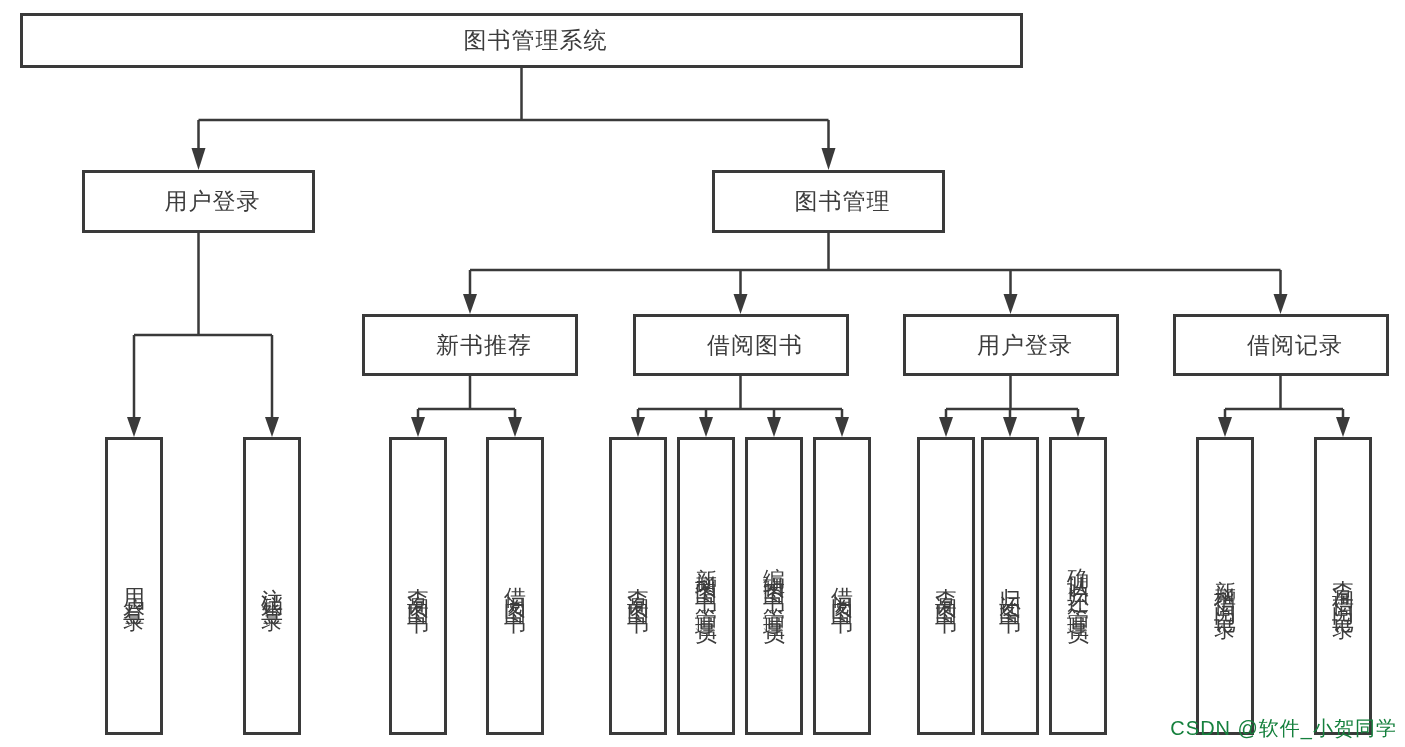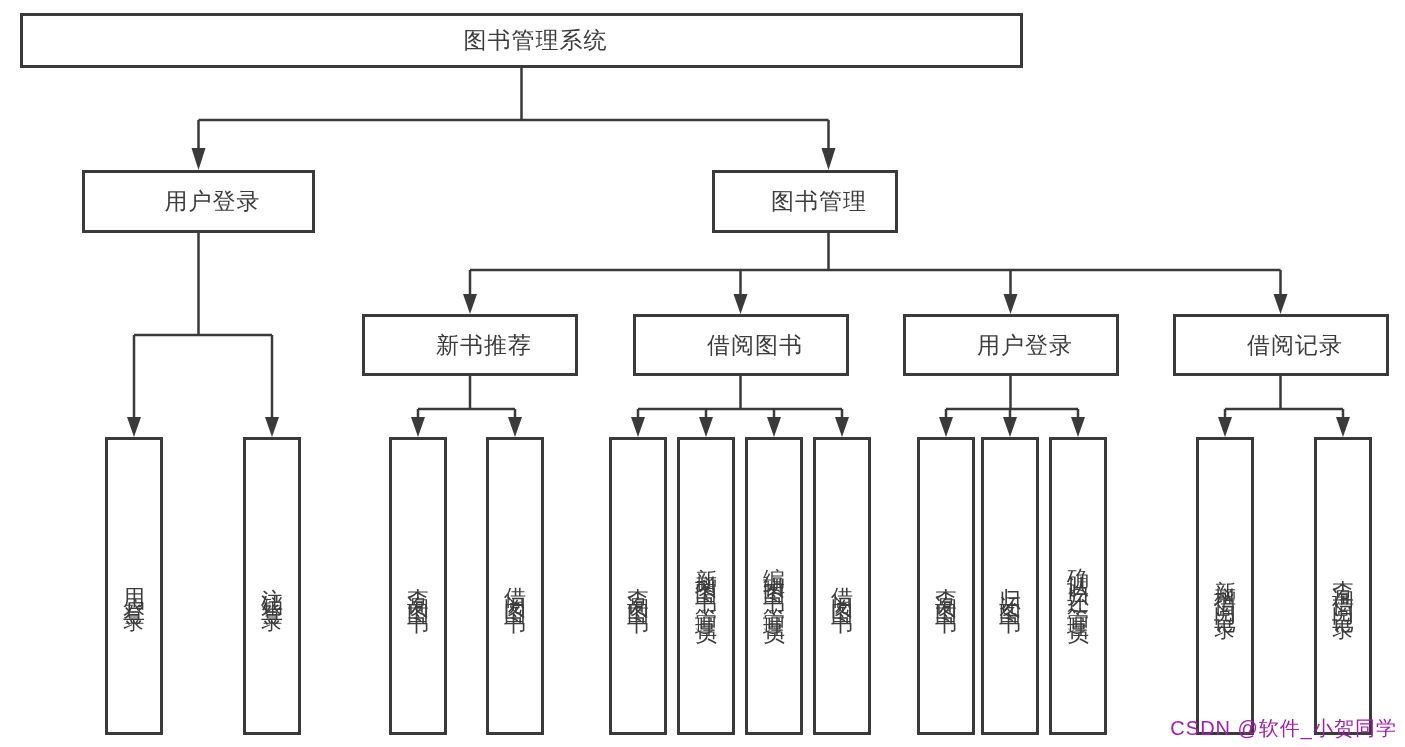--- a/index.html
+++ b/index.html
@@ -33,21 +33,21 @@
     z-index: 2;
   }
   .hbox {
     font-size: 23px;
     letter-spacing: 1px;
     white-space: nowrap;
     padding-left: 28px;
   }
   .root  { left: 20px;  top: 13px;  width: 1003px; height: 55px; }
   .l2a   { left: 82px;  top: 170px; width: 233px;  height: 63px; }
-  .l2b   { left: 712px; top: 170px; width: 186px;  height: 63px; }
+  .l2b   { left: 712px; top: 170px; width: 233px;  height: 63px; }
   .l3    { top: 314px;  width: 216px; height: 62px; }
   .l3a   { left: 362px; }
   .l3b   { left: 633px; }
   .l3c   { left: 903px; }
   .l3d   { left: 1173px; }
   .leaf  { top: 437px; width: 58px; height: 298px; }
   .leaf > span {
     writing-mode: vertical-rl;
     text-orientation: mixed;
     font-size: 22px;
@@ -66,21 +66,21 @@
   .leaf9  { left: 917px;  }
   .leaf10 { left: 981px;  }
   .leaf11 { left: 1049px; }
   .leaf12 { left: 1196px; }
   .leaf13 { left: 1314px; }
   .watermark {
     position: absolute;
     right: 8px;
     top: 715px;
     font-size: 20px;
-    color: #a21caf;
+    color: #15803d;
     letter-spacing: 1px;
     white-space: nowrap;
     z-index: 3;
   }
 </style>
 </head>
 <body>
 
 <div class="canvas">
 

